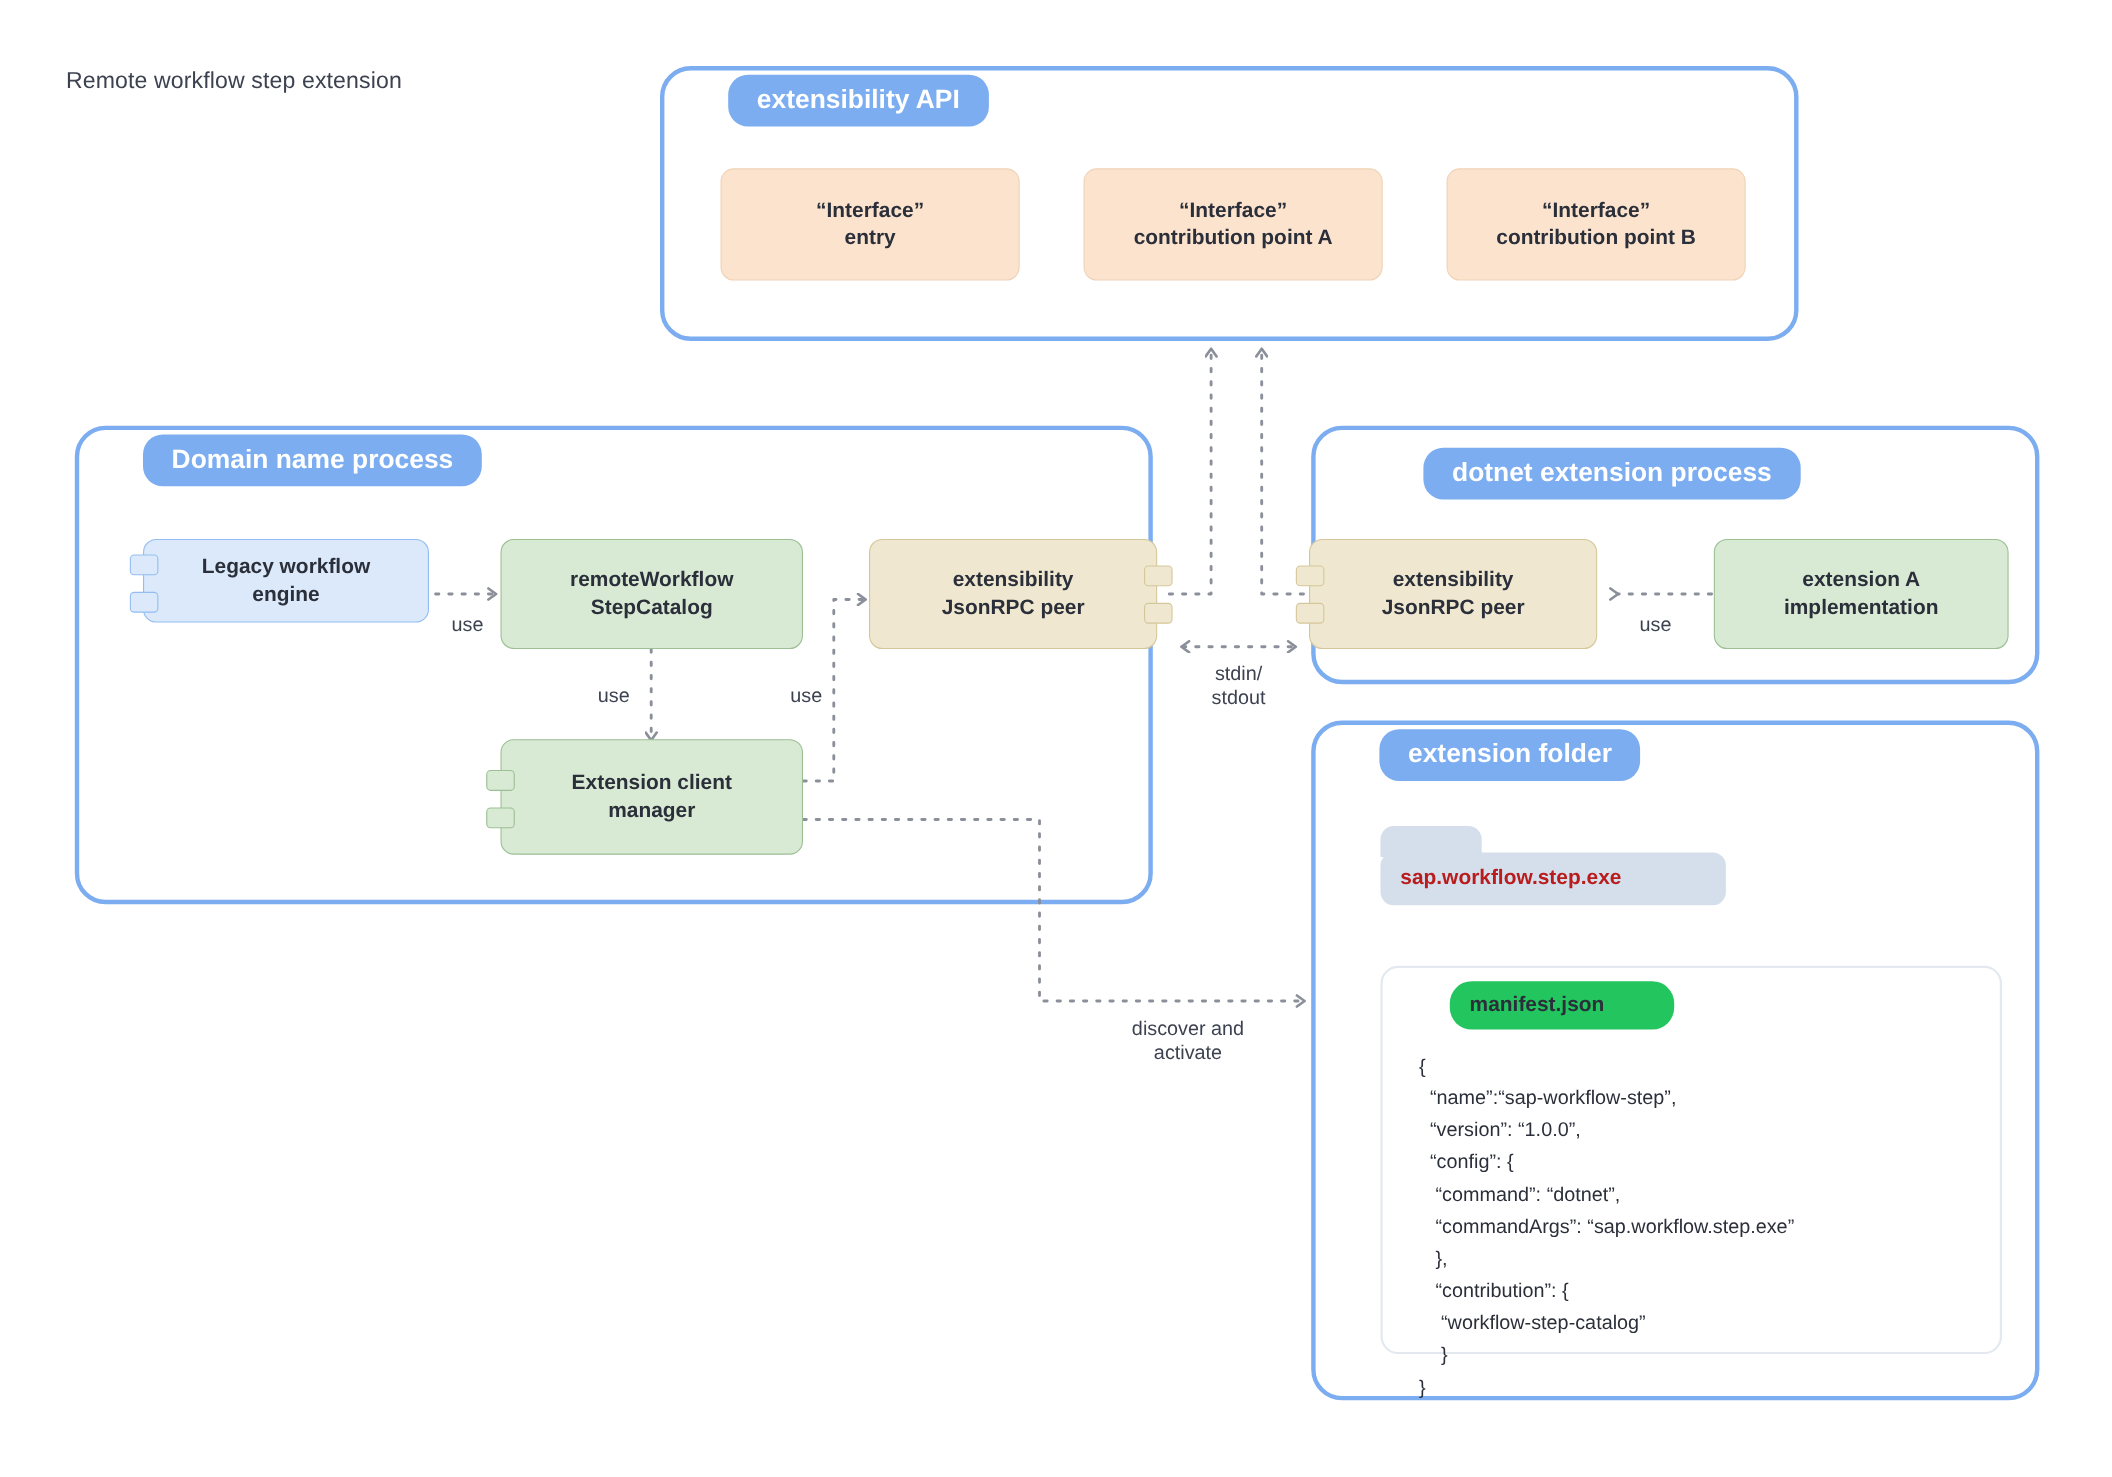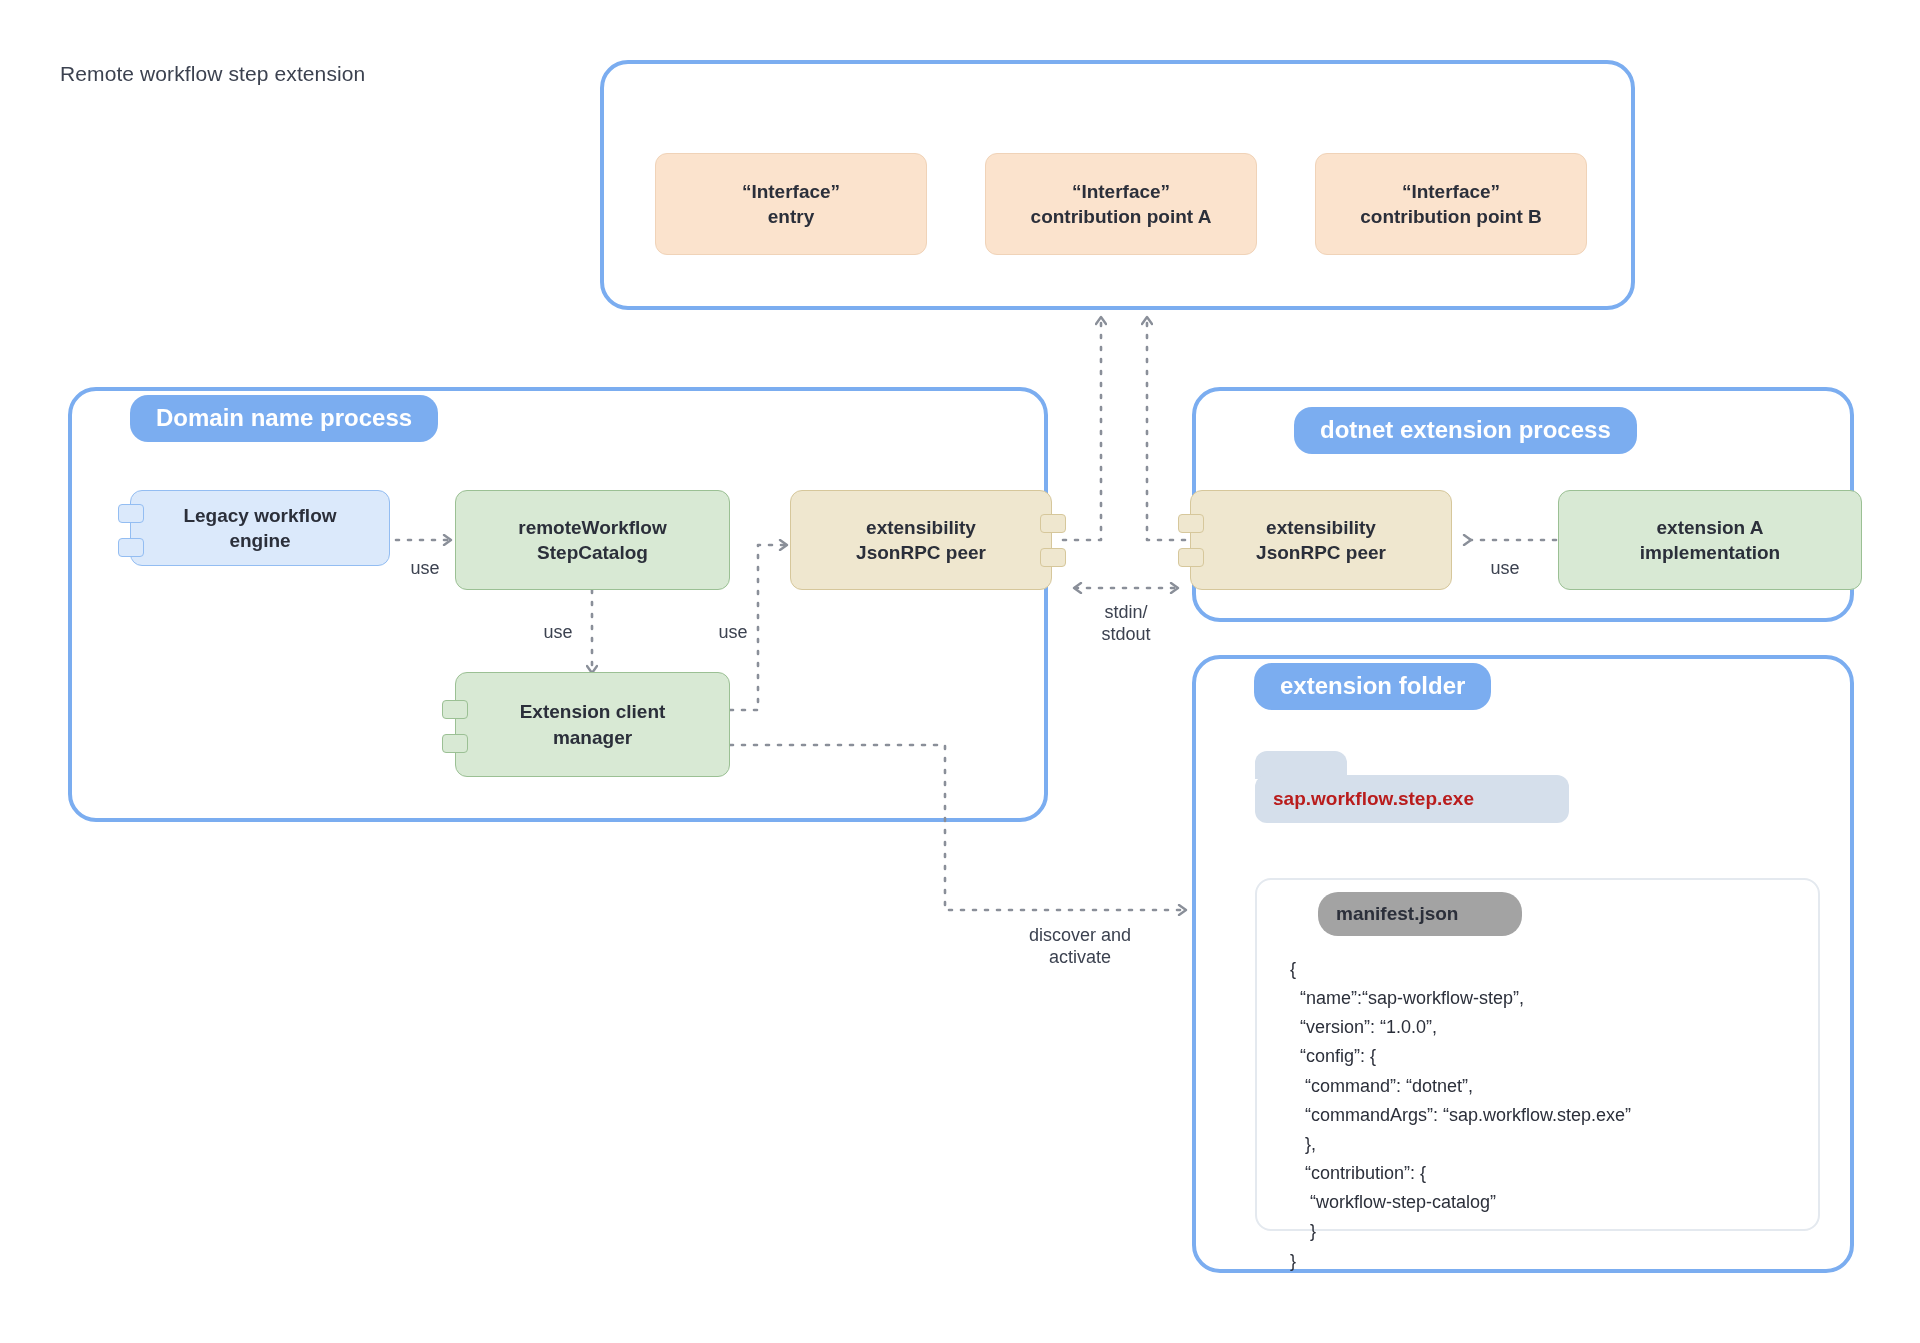--- a/index.html
+++ b/index.html
@@ -131,21 +131,21 @@
   .manifest-card {
     position: absolute;
     background: #ffffff;
     border: 2px solid #e4e9ef;
     border-radius: 16px;
     box-sizing: border-box;
     z-index: 2;
   }
   .manifest-title {
     position: absolute;
-    background: #a3a3a3;
+    background: #22c55e;
     border-radius: 20px;
     font-size: 19px;
     font-weight: bold;
     color: #2b2f3a;
     display: flex;
     align-items: center;
     padding: 0 18px;
     white-space: nowrap;
     z-index: 5;
     text-align: center;
@@ -197,20 +197,21 @@
     <path d="M1063,540 L1101,540 L1101,318" fill="none" stroke="#8a8f99" stroke-width="2.6" stroke-dasharray="3 9" stroke-linecap="round" stroke-linejoin="round" marker-end="url(#arrowOpen)"></path>
 
     <path d="M1185,540 L1147,540 L1147,318" fill="none" stroke="#8a8f99" stroke-width="2.6" stroke-dasharray="3 9" stroke-linecap="round" stroke-linejoin="round" marker-end="url(#arrowOpen)"></path>
 
     <line x1="1075" y1="588" x2="1177" y2="588" stroke="#8a8f99" stroke-width="2.6" stroke-dasharray="3 9" stroke-linecap="round" marker-start="url(#arrowOpenRev)" marker-end="url(#arrowOpen)"></line>
 
     <line x1="1556" y1="540" x2="1470" y2="540" stroke="#8a8f99" stroke-width="2.6" stroke-dasharray="3 9" stroke-linecap="round" marker-end="url(#arrowOpenRev)"></line>
   </svg>
 
   <div class="group" style="left:600px; top:60px; width:1035px; height:250px;"></div>
+  <div class="group-label" style="left:662px; top:68px;">extensibility API</div>
 
   <div class="node node-orange" style="left:655px; top:153px; width:272px; height:102px; flex-direction:column;">
     <span>“Interface”</span>
     <span>entry</span>
   </div>
 
   <div class="node node-orange" style="left:985px; top:153px; width:272px; height:102px; flex-direction:column;">
     <span>“Interface”</span>
     <span>contribution point A</span>
   </div>
@@ -252,21 +253,21 @@
   <div class="group" style="left:1192px; top:387px; width:662px; height:235px;"></div>
   <div class="group-label" style="left:1294px; top:395px;margin-top:12px;">dotnet extension process</div>
 
   <div class="port port-sand" style="left:1178px; top:514px;"></div>
   <div class="port port-sand" style="left:1178px; top:548px;"></div>
   <div class="node node-sand" style="left:1190px; top:490px; width:262px; height:100px; flex-direction:column;">
     <span>extensibility</span>
     <span>JsonRPC peer</span>
   </div>
 
-  <div class="node node-green" style="left:1558px; top:490px; width:304px; height:100px; flex-direction:column;">
+  <div class="node node-green" style="left:1558px; top:490px; width:268px; height:100px; flex-direction:column;">
     <span>extension A</span>
     <span>implementation</span>
   </div>
 
   <div class="group" style="left:1192px; top:655px; width:662px; height:618px;"></div>
   <div class="group-label" style="left:1254px; top:663px;">extension folder</div>
 
   <div class="file-tab" style="left:1255px; top:751px; width:92px; height:28px;"></div>
   <div class="file-chip" style="left:1255px; top:775px; width:278px; height:48px;">sap.workflow.step.exe</div>
 

